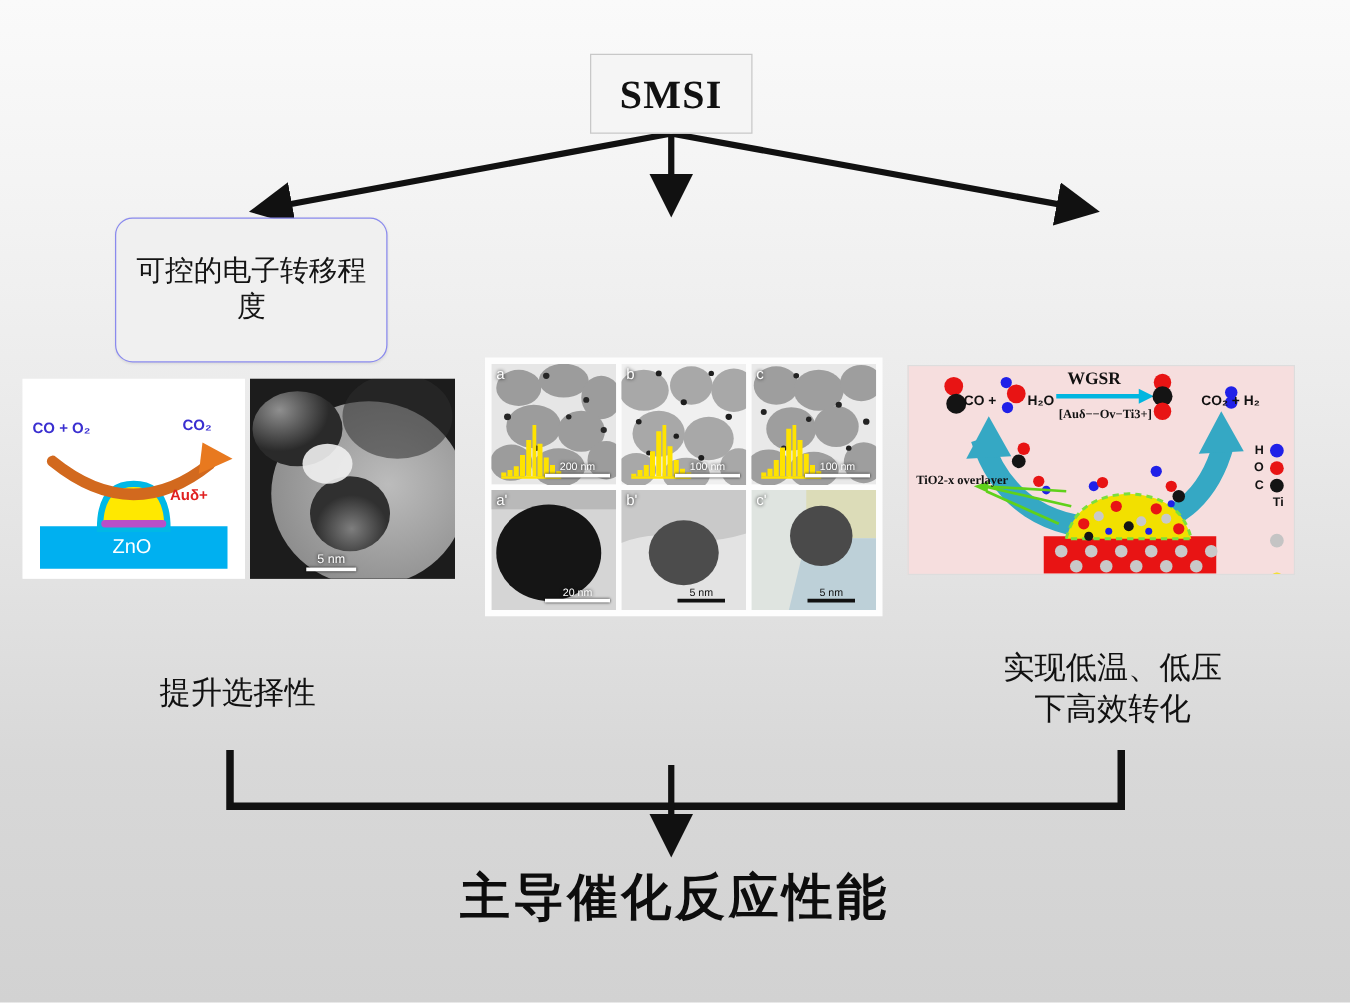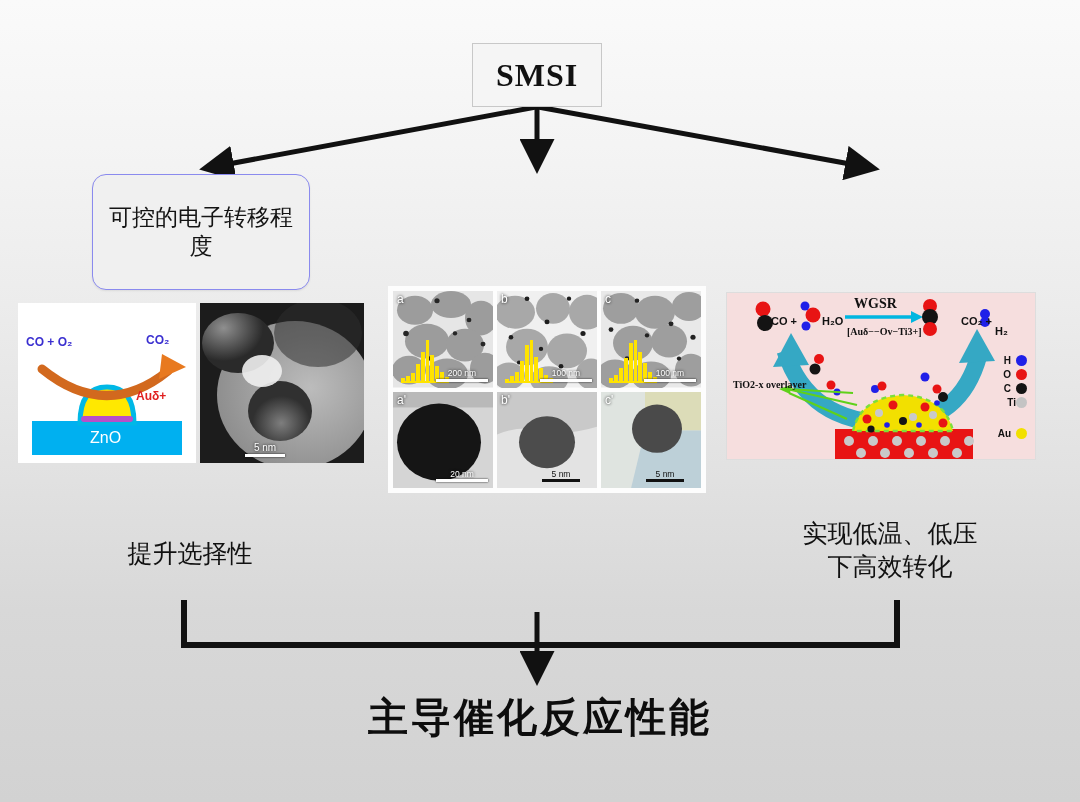--- a/index.html
+++ b/index.html
@@ -429,37 +429,37 @@
           <path d="M62,100 L120,126"></path>
         <path d="M52,96 L64,92 L63,101 Z" fill="#5fd11a" stroke="none"></path>
       </g>
     </svg>
 
     <div style="position:absolute;left:44px;top:22px;font:bold 11px 'Liberation Sans',sans-serif;color:#111;">CO +</div>
     <div style="position:absolute;left:95px;top:22px;font:bold 11px 'Liberation Sans',sans-serif;color:#111;">H₂O</div>
     <div style="position:absolute;left:127px;top:3px;font:bold 14px 'Liberation Serif',serif;color:#111;">WGSR</div>
     <div style="position:absolute;left:120px;top:33px;font:bold 10px 'Liberation Serif',serif;color:#111;">[Auδ−−Ov−Ti3+]</div>
     <div style="position:absolute;left:213px;top:22px;font:bold 11px 'Liberation Sans',sans-serif;color:#111;margin-left:21px;">CO₂ +</div>
-    <div style="position:absolute;left:268px;top:32px;font:bold 11px 'Liberation Sans',sans-serif;color:#111;">H₂</div>
+    <div style="position:absolute;left:268px;top:22px;font:bold 11px 'Liberation Sans',sans-serif;color:#111;">H₂</div>
     <div style="position:absolute;left:6px;top:86px;font:bold 10px 'Liberation Serif',serif;color:#111;">TiO2-x overlayer</div>
 
     <div id="wgsr-legend" style="position:absolute;right:8px;top:62px;display:flex;flex-direction:column;gap:3px;">
         <div style="display: flex; align-items: center; gap: 5px; justify-content: flex-end;">
           <span style="font: bold 10px &quot;Liberation Sans&quot;, sans-serif; color: rgb(17, 17, 17); width: 14px; text-align: right;">H</span>
           <span style="width: 11px; height: 11px; border-radius: 50%; display: block; background: rgb(32, 32, 232);"></span>
         </div>
         <div style="display: flex; align-items: center; gap: 5px; justify-content: flex-end;">
           <span style="font: bold 10px &quot;Liberation Sans&quot;, sans-serif; color: rgb(17, 17, 17); width: 14px; text-align: right;">O</span>
           <span style="width: 11px; height: 11px; border-radius: 50%; display: block; background: rgb(232, 20, 20);"></span>
         </div>
         <div style="display: flex; align-items: center; gap: 5px; justify-content: flex-end;">
           <span style="font: bold 10px &quot;Liberation Sans&quot;, sans-serif; color: rgb(17, 17, 17); width: 14px; text-align: right;">C</span>
           <span style="width: 11px; height: 11px; border-radius: 50%; display: block; background: rgb(20, 20, 20);"></span>
         </div>
-        <div style="display: flex; align-items: flex-start; gap: 0; justify-content: flex-end;">
+        <div style="display: flex; align-items: flex-end; gap: 19px; justify-content: flex-end; flex-direction: column;">
           <span style="font: bold 10px &quot;Liberation Sans&quot;, sans-serif; color: rgb(17, 17, 17); width: 14px; text-align: right;">Ti</span>
           <span style="width: 11px; height: 11px; border-radius: 50%; display: block; background: rgb(196, 196, 196);"></span>
         </div>
         <div style="display: flex; align-items: center; gap: 5px; justify-content: flex-end; margin-top: 17px;">
           <span style="font: bold 10px &quot;Liberation Sans&quot;, sans-serif; color: rgb(17, 17, 17); width: 14px; text-align: right;">Au</span>
           <span style="width: 11px; height: 11px; border-radius: 50%; display: block; background: rgb(242, 224, 0);"></span>
         </div>
       </div>
   </div>
 

